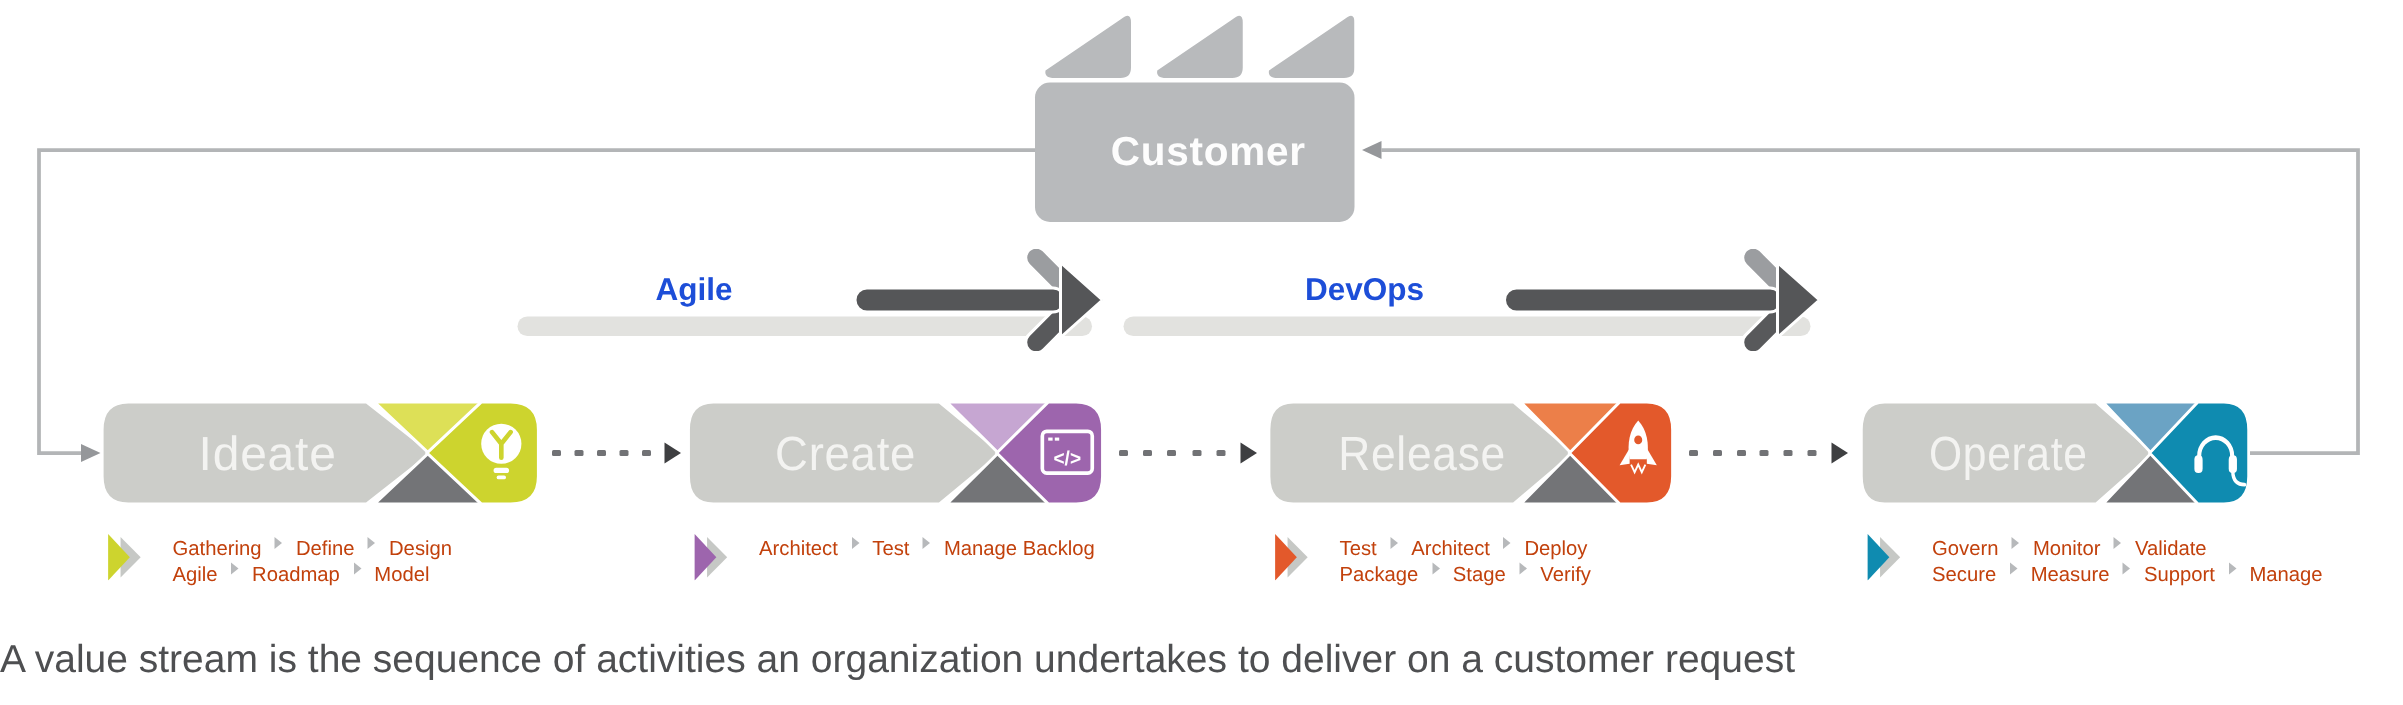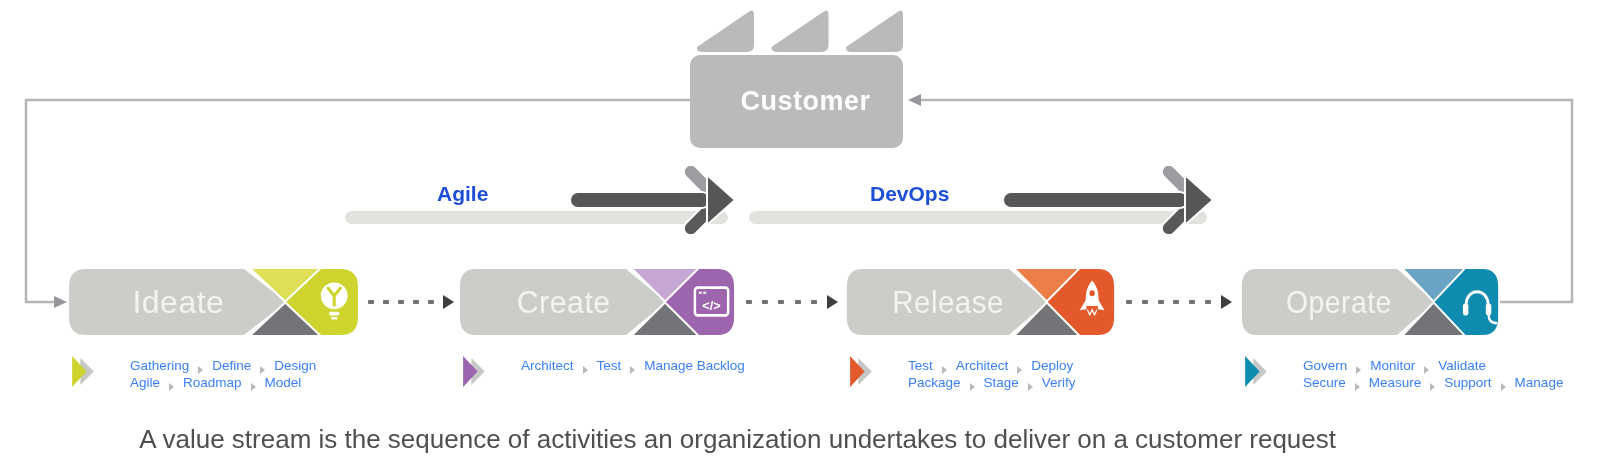--- a/index.html
+++ b/index.html
@@ -31,25 +31,25 @@
 
   
   .connector{position:absolute;top:295px;height:14px;display:flex;align-items:center;justify-content:space-between;}
   .dash{width:6px;height:3.5px;background:#717275;border-radius:1px;}
   .conn-arrow{width:0;height:0;border-left:11px solid #3e3f41;border-top:7px solid transparent;border-bottom:7px solid transparent;}
 
   
   .steps{position:absolute;top:89px;left:4px;display:flex;align-items:flex-start;}
   .bullet{width:27px;height:31px;margin-right:17px;flex:none;}
   .steps-rows{display:flex;flex-direction:column;gap:1px;padding-top:2px;}
-  .steps-row{display:flex;align-items:flex-end;gap:9px;white-space:nowrap;font-size:13.5px;color:#3b82f6;line-height:16px;margin-left:15px;}
+  .steps-row{display:flex;align-items:flex-start;gap:9px;white-space:nowrap;font-size:13.5px;color:#c2410c;line-height:16px;}
   .sep{width:0;height:0;border-left:5px solid #b7b9bb;border-top:4.5px solid transparent;border-bottom:4.5px solid transparent;}
 
   
-  .caption{position:absolute;left:0;top:424px;width:1336px;text-align:right;font-size:26px;color:#4e4f51;}
+  .caption{position:absolute;left:0;top:424px;width:1336px;text-align:left;font-size:26px;color:#4e4f51;}
 </style>
 </head>
 <body>
 
 <div id="canvas">
 
   <svg id="loop-layer" viewBox="0 0 1602 470">
     <path d="M690,100 H26 V302 H54" fill="none" stroke-width="2.5" stroke="#b3b5b7"></path>
     <polygon points="54,296 67,302 54,308" fill="#95979a"></polygon>
     <path d="M1500,302 H1572 V100 H921" fill="none" stroke-width="2.5" stroke="#b3b5b7"></path>

